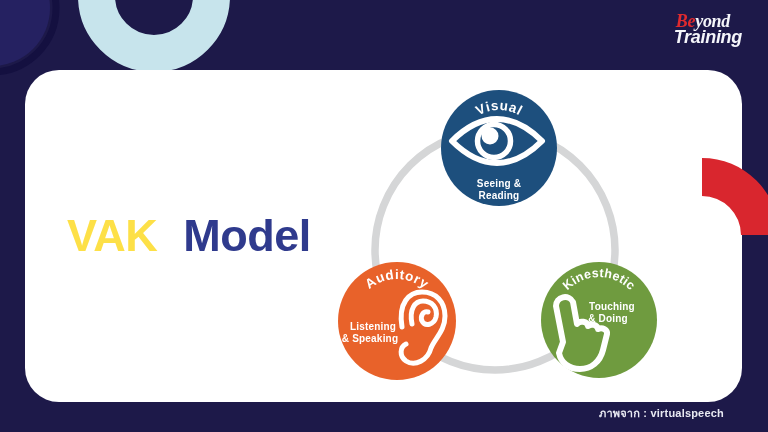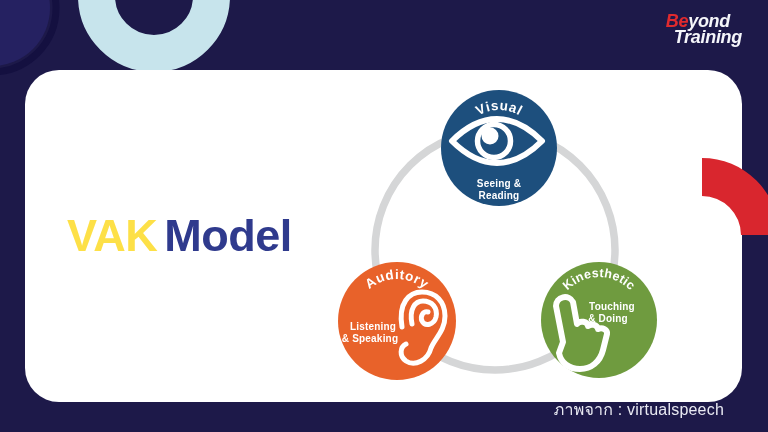--- a/index.html
+++ b/index.html
@@ -14,31 +14,31 @@
     position:absolute;z-index:1;left:25px;top:70px;width:717px;height:332px;
     background:#ffffff;border-radius:34px;
   }
   .layer-diagram{z-index:2;}
   .layer-decor-front{z-index:3;pointer-events:none;}
   .title{
     position:absolute;z-index:2;left:67px;top:210px;
     font-size:45px;font-weight:bold;letter-spacing:-.5px;white-space:nowrap;
   }
   .title .accent{color:#fde047;}
-  .title .rest{color:#2f3a8d;margin-left:7px;}
+  .title .rest{color:#2f3a8d;margin-left:26px;}
   .logo{
     position:absolute;z-index:4;right:26px;top:13px;
     text-align:right;font-style:italic;font-weight:bold;
     font-size:18px;line-height:16px;color:#f5f6fa;letter-spacing:-.3px;
   }
-  .logo .line1{padding-right:12px;}
+  .logo .line1{padding-right:12px;font-family:Liberation Serif, serif;}
   .logo .accent{color:#e02a2e;}
   .caption{
     position:absolute;z-index:4;right:44px;bottom:10px;
-    font-size:16px;color:#e8e9f2;letter-spacing:.2px;
+    font-size:11px;color:#e8e9f2;letter-spacing:.2px;font-weight:bold;
   }
   
   .arc-label{font-family:"Liberation Sans",sans-serif;font-weight:bold;font-size:13.5px;fill:#ffffff;letter-spacing:.6px;}
   .arc-label.small{font-size:12.5px;letter-spacing:.3px;}
   .sub-label{font-family:"Liberation Sans",sans-serif;font-weight:bold;font-size:10px;fill:#ffffff;letter-spacing:.2px;}
   .icon-stroke{fill:none;stroke:#ffffff;stroke-linecap:round;stroke-linejoin:round;}
 </style>
 </head>
 <body>
 

